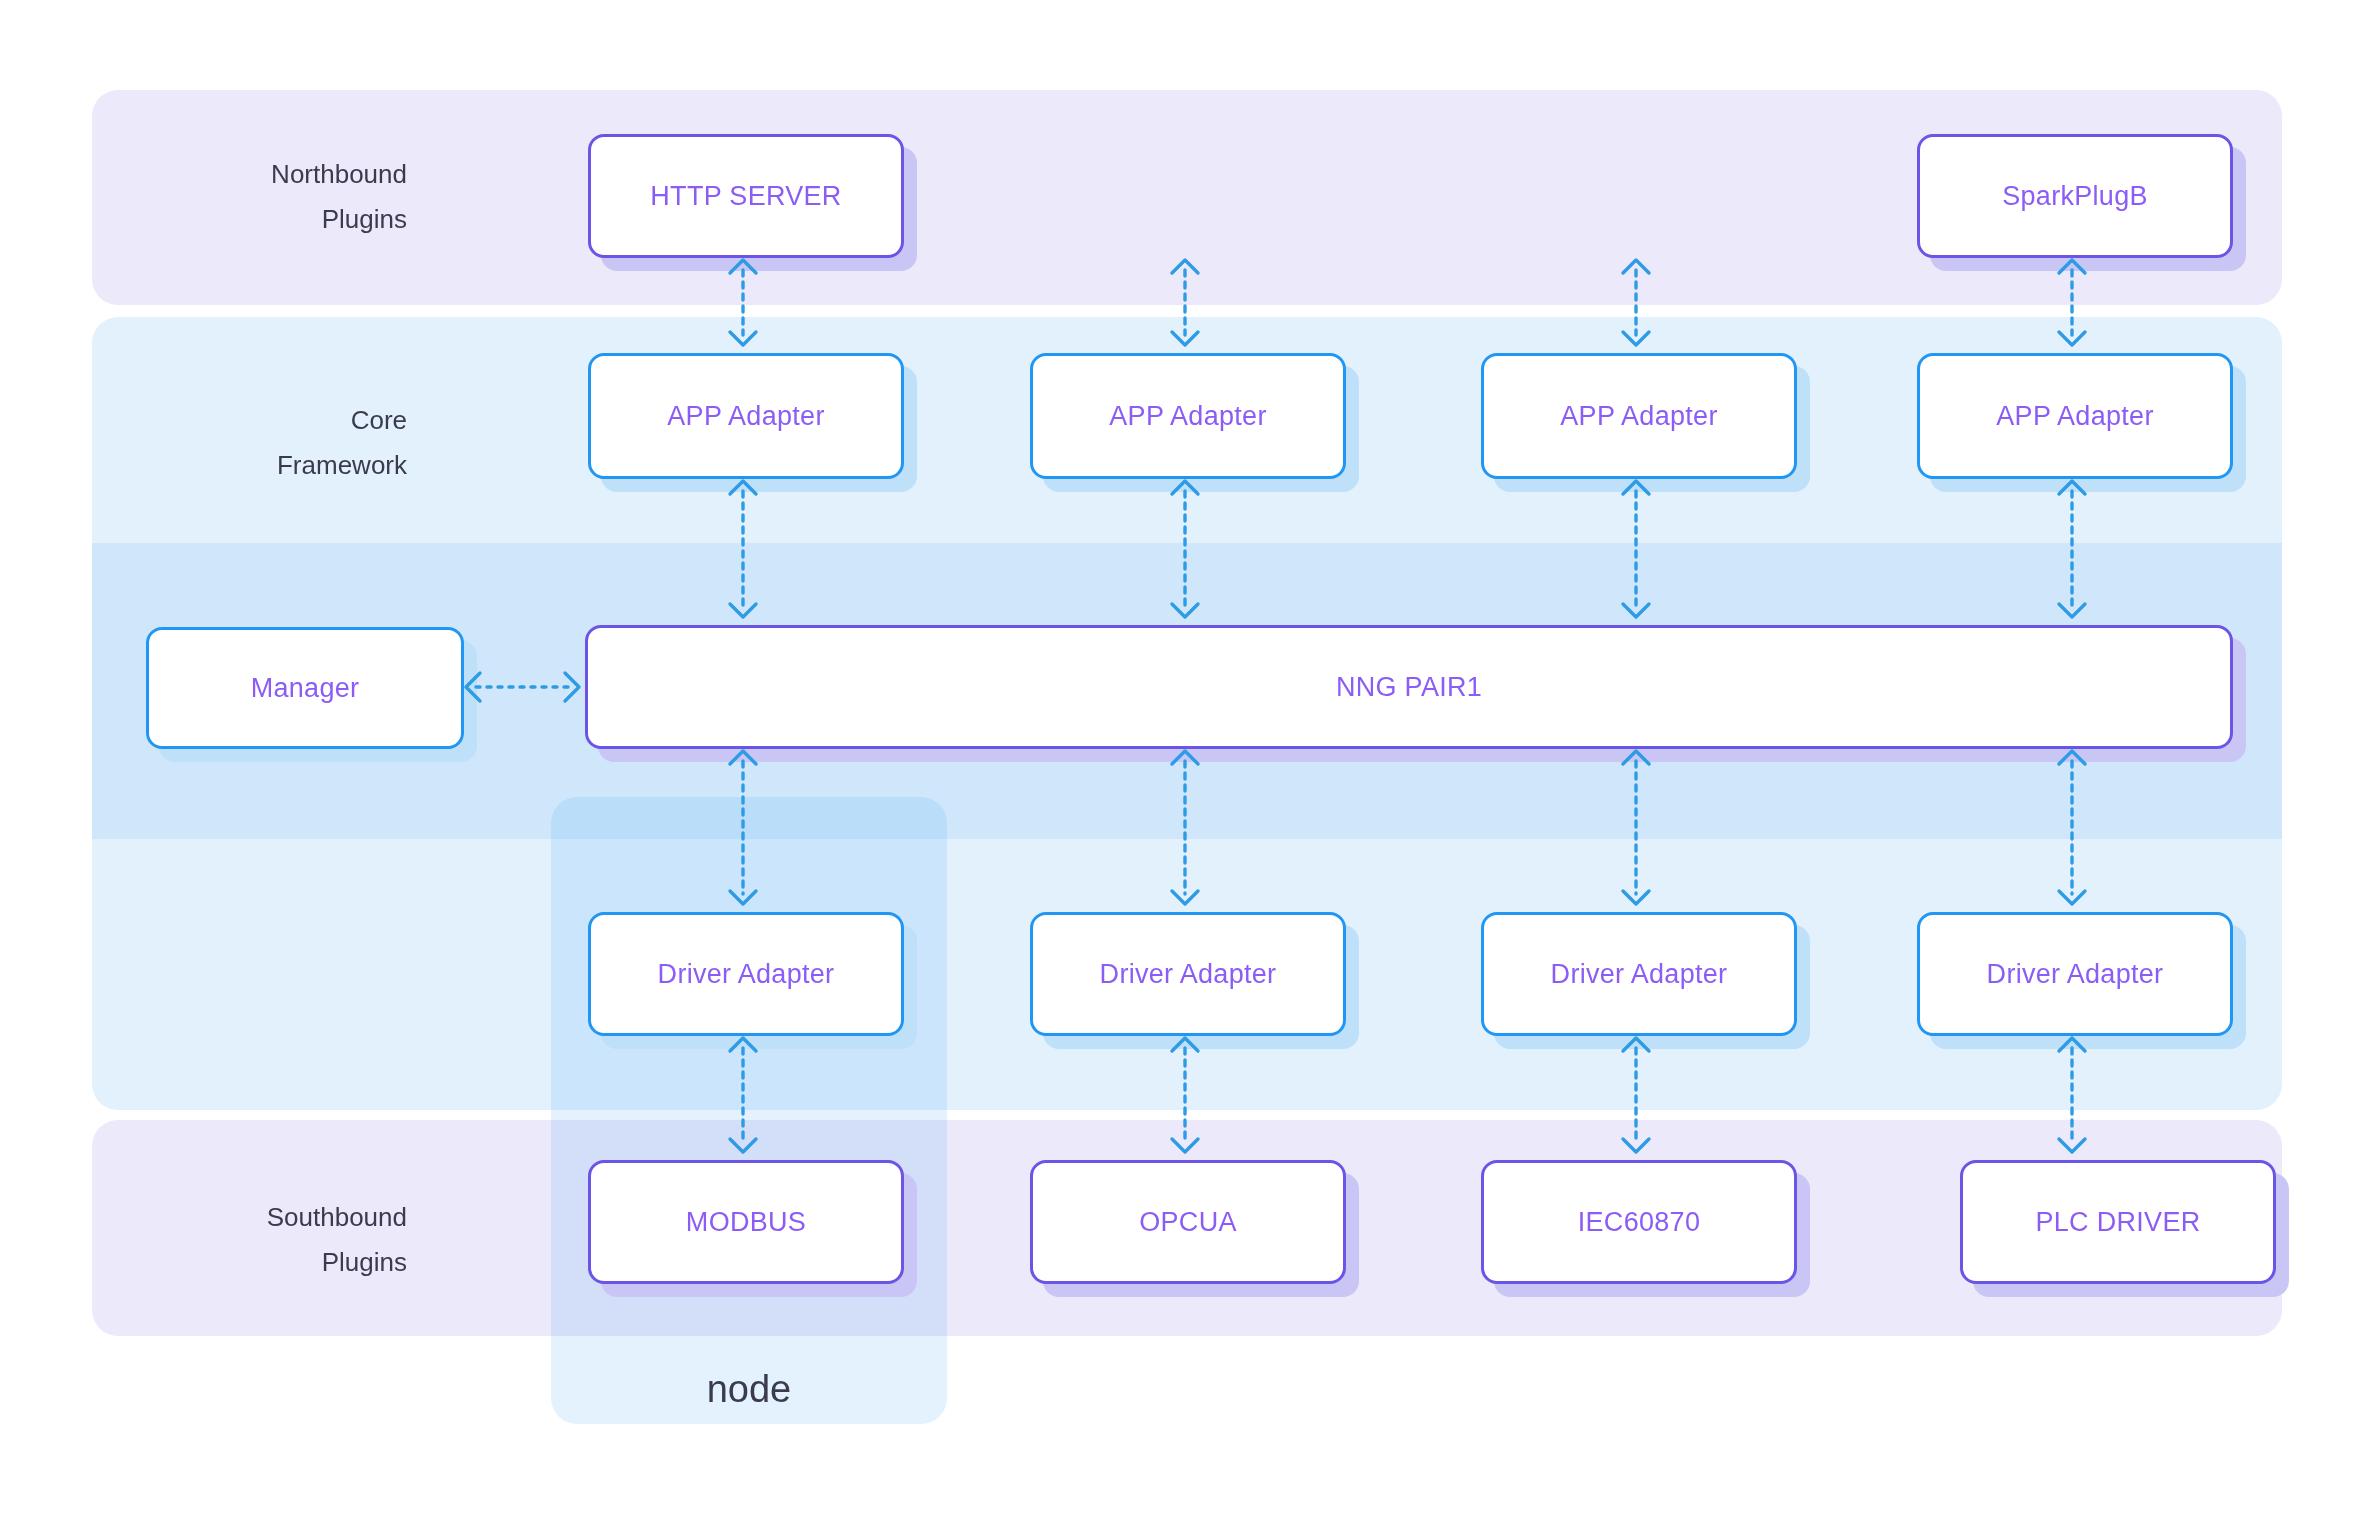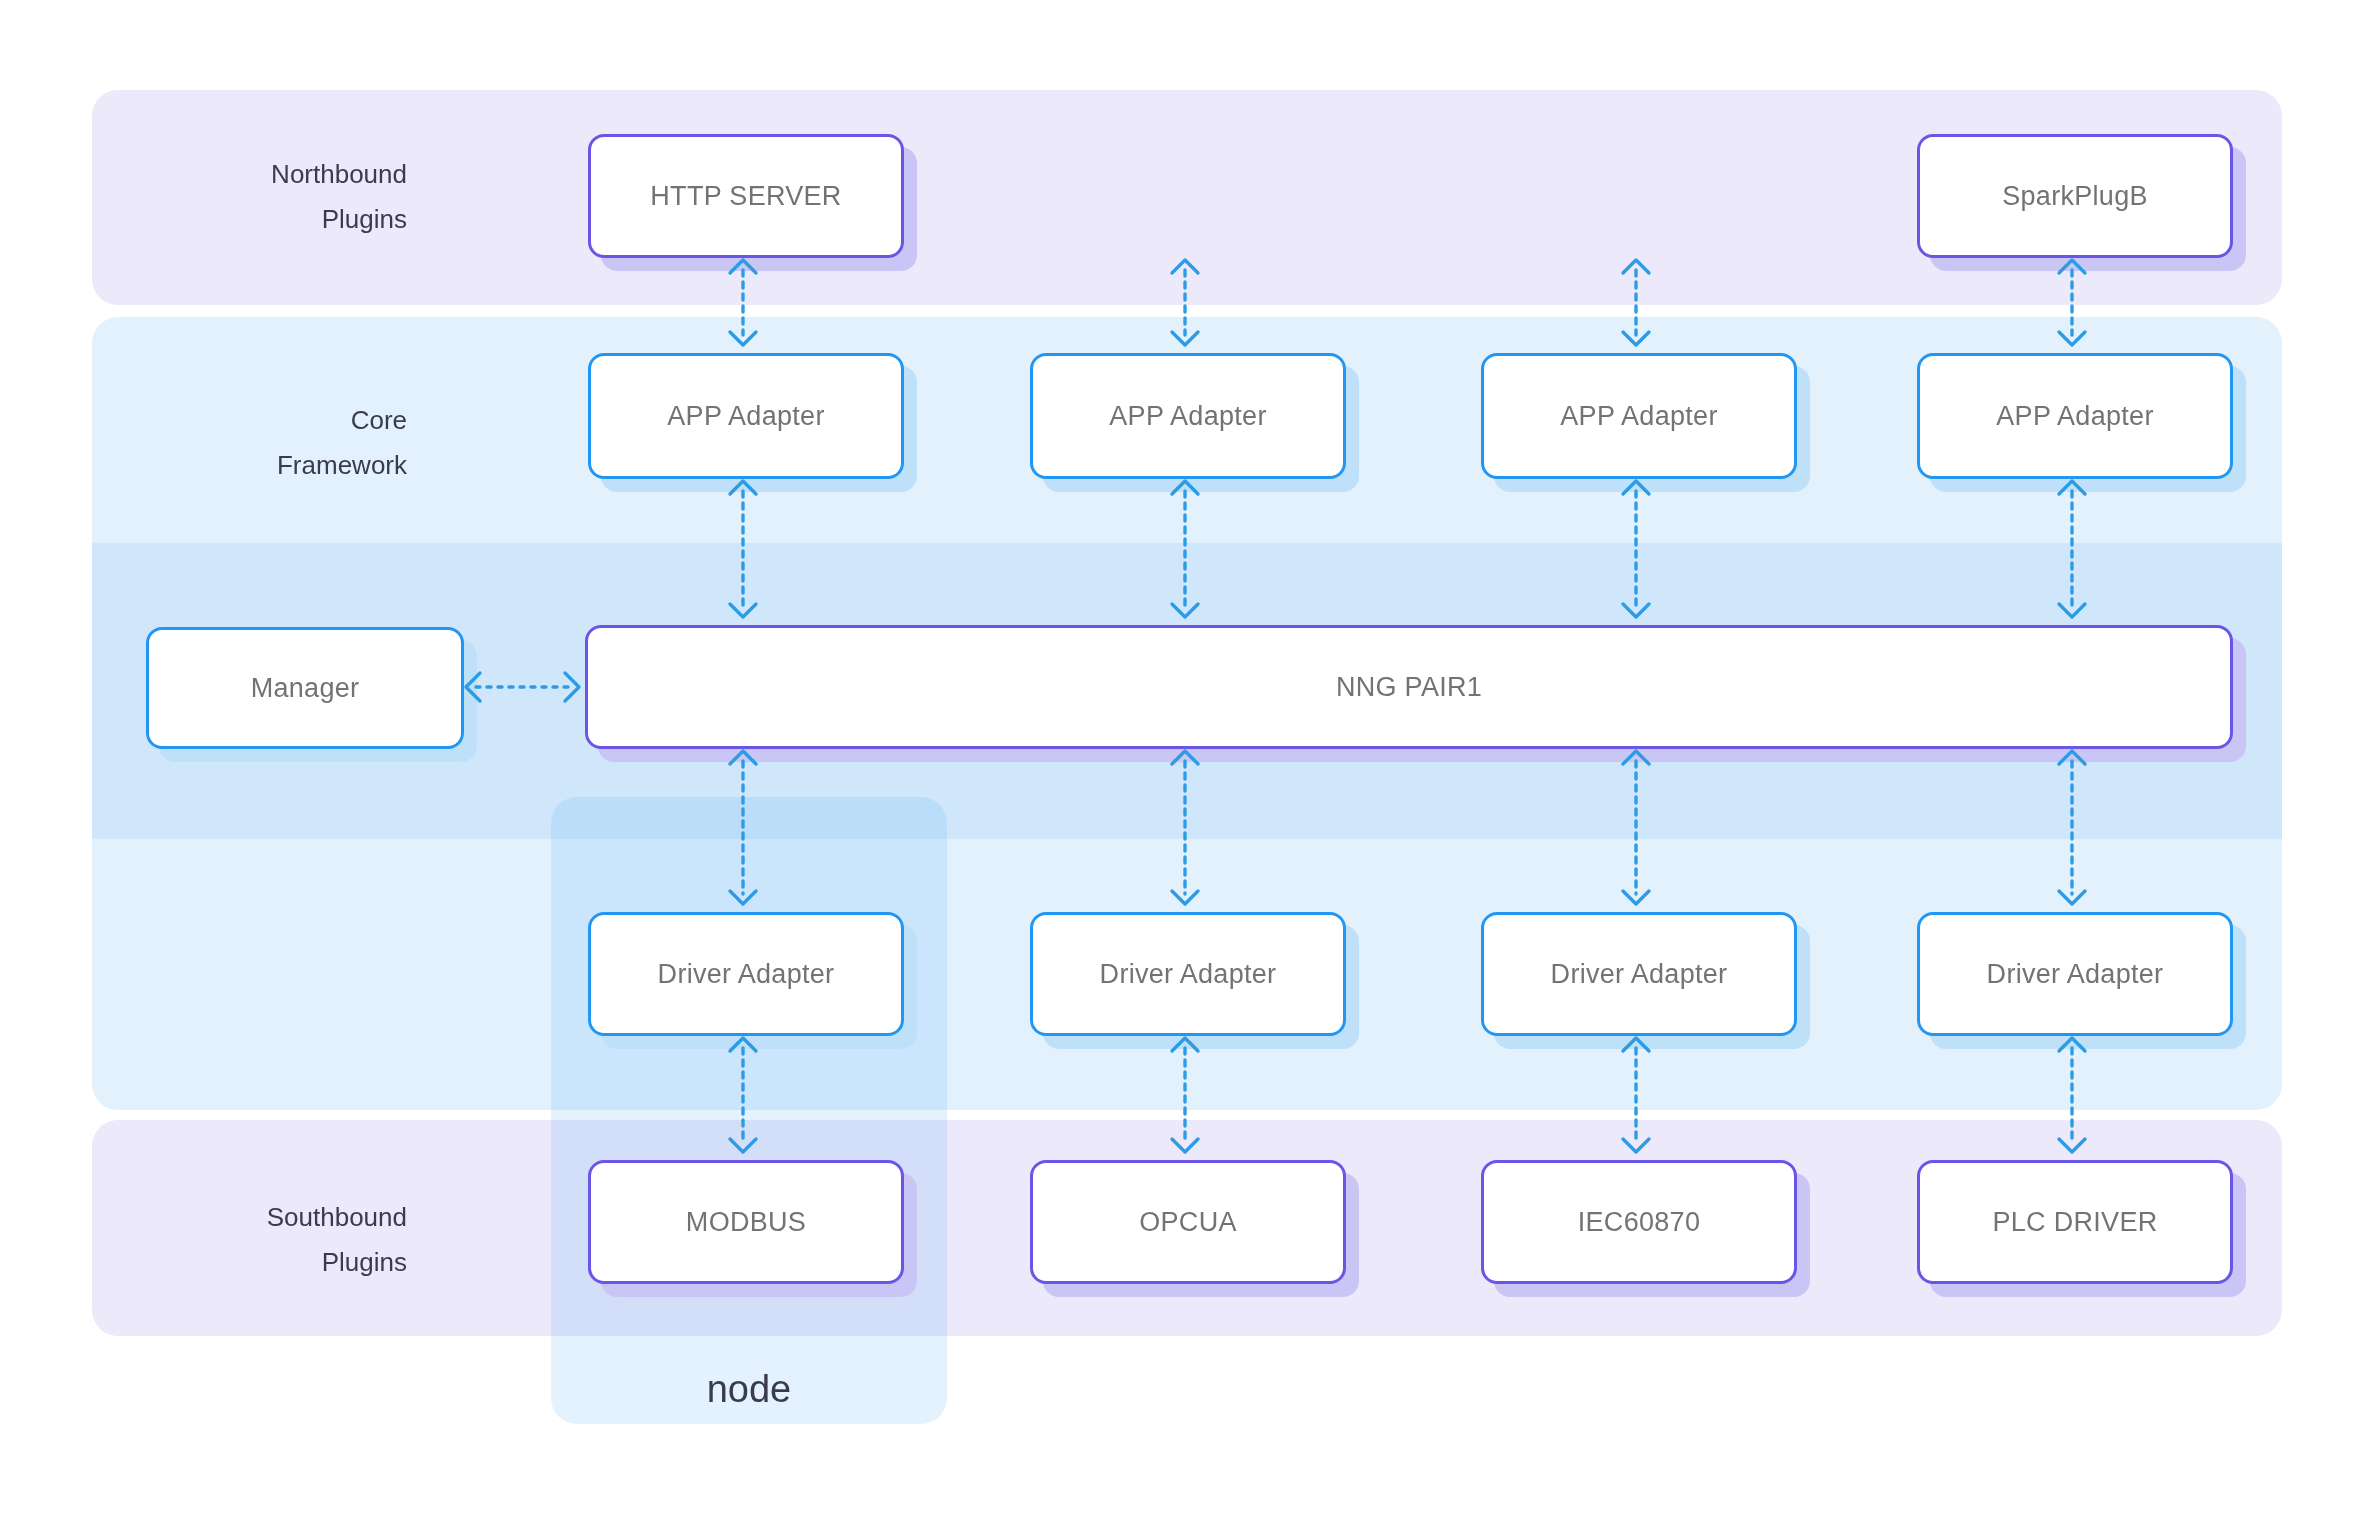--- a/index.html
+++ b/index.html
@@ -20,21 +20,21 @@
     font-family:"Liberation Sans", sans-serif;color:var(--text);overflow:hidden;
   }
   .band{position:absolute;left:92px;width:2190px;border-radius:26px;z-index:1;}
   .band.purple{background:var(--band-purple);}
   .band.blue{background:var(--band-blue);}
   .stripe{position:absolute;left:92px;width:2190px;background:var(--band-blue-dark);z-index:1;}
   .node-overlay{position:absolute;background:var(--node-overlay);border-radius:26px;z-index:2;}
   .box{
     position:absolute;background:#fff;border-radius:16px;z-index:3;
     display:flex;align-items:center;justify-content:center;
-    font-size:27px;letter-spacing:0.3px;color:#737373;
+    font-size:27px;letter-spacing:0.3px;color:#8b5cf6;
   }
   .box.purple{border:3px solid var(--box-border-purple);box-shadow:13px 13px 0 var(--box-shadow-purple);}
   .box.blue{border:3px solid var(--box-border-blue);box-shadow:13px 13px 0 var(--box-shadow-blue);}
   .band-label{
     position:absolute;width:190px;text-align:right;z-index:3;
     font-size:26px;line-height:45px;color:var(--text);
   }
   .node-label{
     position:absolute;width:200px;text-align:center;z-index:4;
     font-size:38px;color:var(--text);
@@ -98,21 +98,21 @@
 
   <div class="box purple" style="left:588px;top:1160px;width:310px;height:118px;">
       <span>MODBUS</span>
     </div>
   <div class="box purple" style="left:1030px;top:1160px;width:310px;height:118px;">
       <span>OPCUA</span>
     </div>
   <div class="box purple" style="left:1481px;top:1160px;width:310px;height:118px;">
       <span>IEC60870</span>
     </div>
-  <div class="box purple" style="left:1917px;top:1160px;width:310px;height:118px;">
+  <div class="box purple" style="left:1960px;top:1160px;width:310px;height:118px;">
       <span>PLC DRIVER</span>
     </div>
 
   <div class="node-label" style="left:649px;top:1368px;">node</div>
 
 <svg width="40" height="93" viewBox="0 0 40 93" class="arrow" style="left: 723px; top: 256px;">
       <line stroke="#2E9BE5" stroke-width="3.4" fill="none" stroke-linecap="round" stroke-linejoin="round" x1="20" y1="14" x2="20" y2="79" stroke-dasharray="6 6"></line>
       <polyline stroke="#2E9BE5" stroke-width="3.4" fill="none" stroke-linecap="round" stroke-linejoin="round" points="7,17 20,4 33,17"></polyline>
       <polyline stroke="#2E9BE5" stroke-width="3.4" fill="none" stroke-linecap="round" stroke-linejoin="round" points="7,76 20,89 33,76"></polyline>
     </svg>

